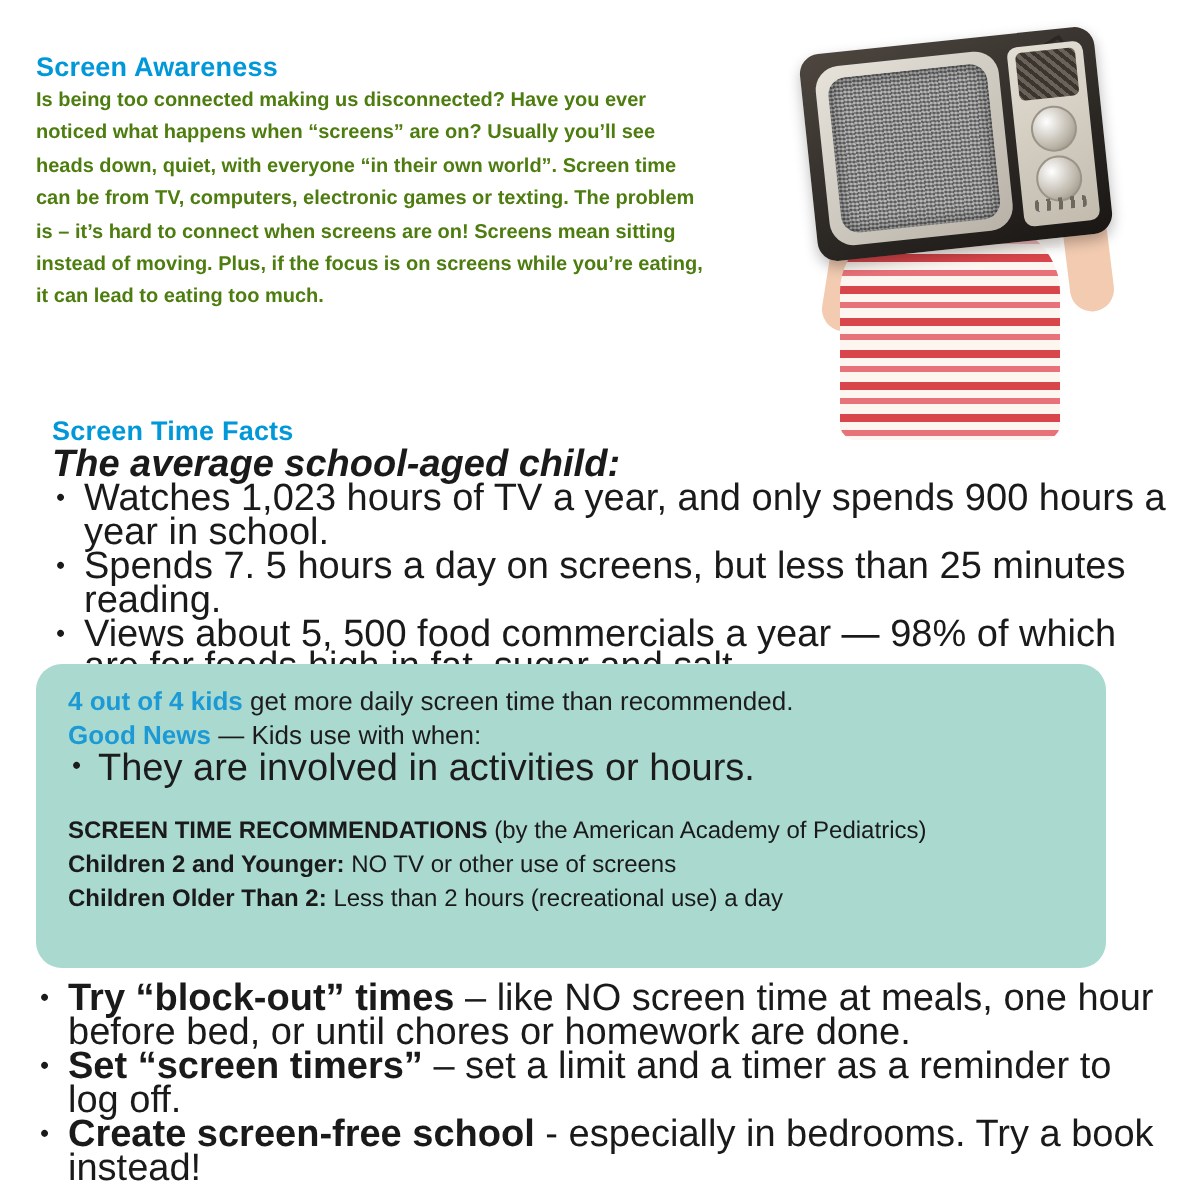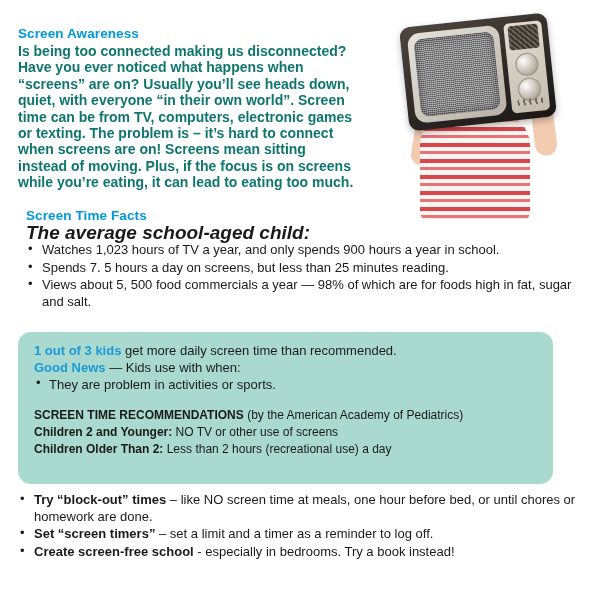--- a/index.html
+++ b/index.html
@@ -152,41 +152,41 @@
   }
   h2.section-title {
     color: #0098d8;
     font-size: 13.5px;
     font-weight: bold;
     margin: 0 0 2px 0;
     letter-spacing: .1px;
   }
   p.body {
     margin: 0;
-    font-size: 14px;
+    font-size: 10px;
     line-height: 16.4px;
     font-weight: bold;
-    color: #0f766e;
+    color: #4d7c0f;
   }
   .lead {
     font-size: 19px;
     line-height: 16.4px;
     font-weight: bold;
     margin: 0 0 1px 0;
     font-style: italic;
   }
   ul.bullets {
     list-style: none;
     margin: 0;
     padding: 0;
   }
   ul.bullets > li {
     position: relative;
     padding-left: 16px;
-    font-size: 13px;
+    font-size: 19px;
     line-height: 16.4px;
     margin: 0 0 1px 0;
   }
   ul.bullets > li::before {
     content: "\2022";
     position: absolute;
     left: 2px;
     top: -1px;
     font-size: 13px;
     line-height: 16.4px;
@@ -266,27 +266,27 @@
     <div class="lead">The average school-aged child:</div>
     <ul class="bullets">
       <li>Watches 1,023 hours of TV a year, and only spends 900 hours a year in school.</li>
       <li>Spends 7. 5 hours a day on screens, but less than 25 minutes reading.</li>
       <li>Views about 5, 500 food commercials a year — 98% of which are for foods high in fat, sugar and salt.</li>
     </ul>
   </div>
 
   <div class="mintbox">
     <div class="mint-text">
-      <span class="hl">1 out of 3 kids</span><span> get more daily screen time than recommended.</span>
+      <span class="hl">4 out of 4 kids</span><span> get more daily screen time than recommended.</span>
     </div>
     <div class="mint-text">
       <span class="hl">Good News</span><span> — Kids use with when:</span>
     </div>
     <ul class="bullets mint-text">
-      <li>They are problem in activities or sports.</li>
+      <li>They are involved in activities or hours.</li>
     </ul>
 
     <div class="rec-block">
       <div class="rec-line">
         <b>SCREEN TIME RECOMMENDATIONS</b><span class="reg"> (by the American Academy of Pediatrics)</span>
       </div>
       <div class="rec-line">
         <b>Children 2 and Younger:</b><span class="reg"> NO TV or other use of screens</span>
       </div>
       <div class="rec-line">

